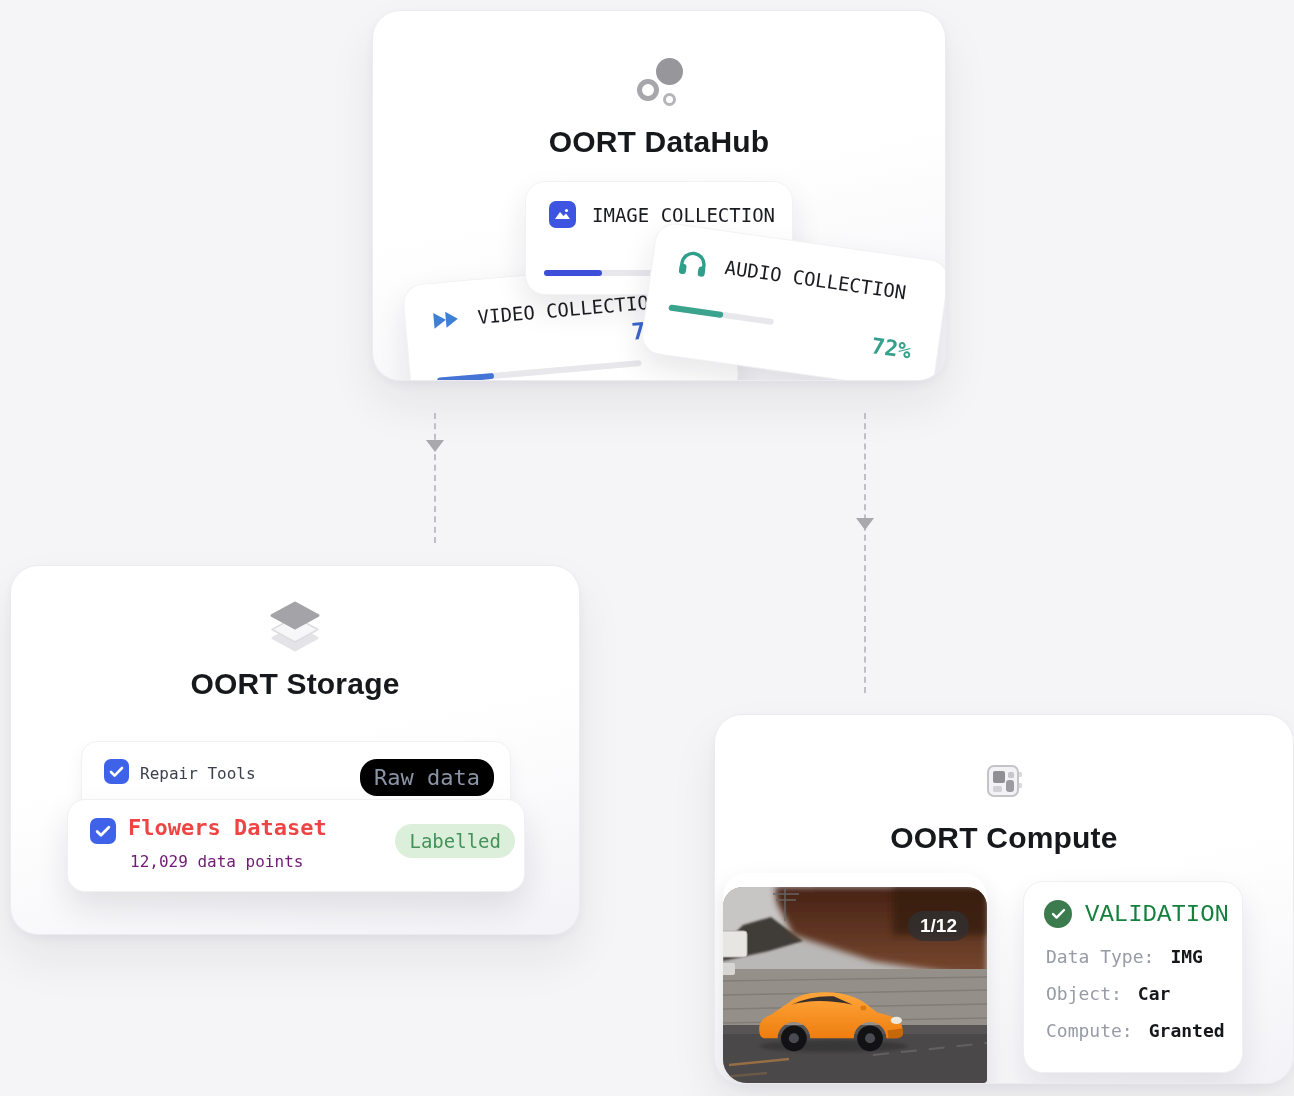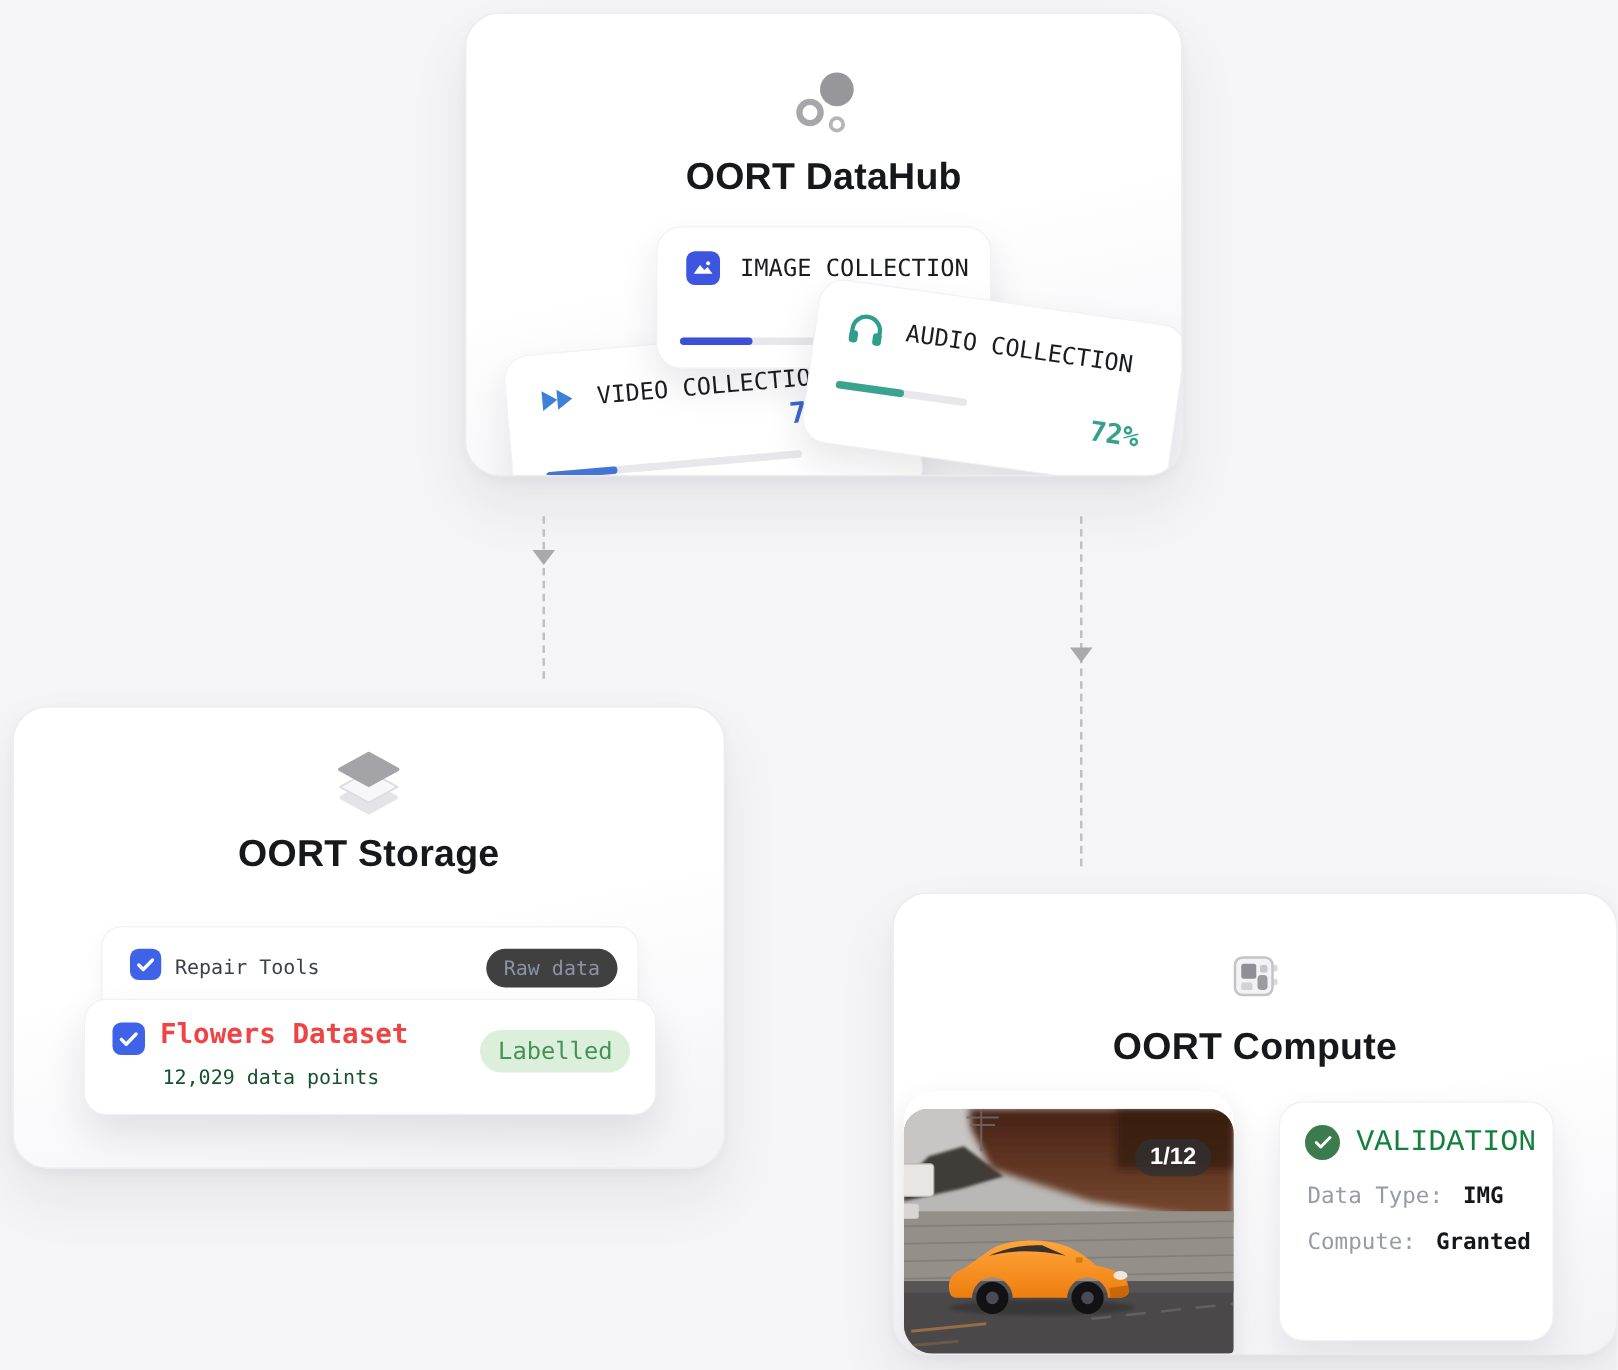--- a/index.html
+++ b/index.html
@@ -69,25 +69,25 @@
   .srow-2{left:56px;top:233px;width:456px;height:91px;border-radius:18px;
     box-shadow:0 16px 32px rgba(25,25,50,.11);z-index:2;}
   .checkbox{position:absolute;border-radius:7px;background:#3f63e8;
     display:flex;align-items:center;justify-content:center;cursor:pointer;}
   .srow-1 .checkbox{left:22px;top:17px;width:25px;height:25px;}
   .srow-2 .checkbox{left:22px;top:18px;width:26px;height:26px;}
   .srow-label{position:absolute;font-family:"DejaVu Sans Mono",monospace;white-space:nowrap;}
   .srow-1 .srow-label{left:58px;top:22px;font-size:16px;color:#3b404c;}
   .srow-2 .srow-label{left:60px;top:15px;font-size:22px;font-weight:bold;color:#ef4444;}
   .srow-sub{position:absolute;left:62px;top:52px;font-family:"DejaVu Sans Mono",monospace;
-    font-size:16px;color:#14532d;white-space:nowrap;}
+    font-size:16px;color:#701a75;white-space:nowrap;}
   .badge{position:absolute;font-family:"DejaVu Sans Mono",monospace;border-radius:17px;
     padding:6px 14px;white-space:nowrap;}
-  .badge-raw{right:16px;top:17px;font-size:16px;background:#404040;color:#8b94a7;}
-  .badge-labelled{right:20px;top:24px;font-size:19px;background:#dcefdb;color:#44915a;}
+  .badge-raw{right:16px;top:17px;font-size:22px;background:#000000;color:#8b94a7;}
+  .badge-labelled{right:9px;top:24px;font-size:19px;background:#dcefdb;color:#44915a;}
 
   
   .photo-wrap{position:absolute;left:8px;top:158px;width:264px;height:210px;background:#ffffff;
     border-radius:24px 24px 4px 26px;box-shadow:0 12px 26px rgba(25,25,50,.12);}
   .photo{position:absolute;left:0;top:14px;right:0;bottom:0;
     border-radius:20px 20px 4px 24px;overflow:hidden;}
   .photo svg{display:block;}
   .photo-badge{position:absolute;right:18px;top:38px;background:rgba(47,47,50,.78);color:#ffffff;
     font-size:19px;font-weight:bold;padding:4px 12px;border-radius:15px;z-index:3;}
   .validation{position:absolute;left:308px;top:166px;width:218px;height:190px;border-radius:20px;
@@ -279,19 +279,22 @@
               <path d="M2,6 L5.6,9.6 L13,2" fill="none" stroke="#ffffff" stroke-width="2.4" stroke-linecap="round" stroke-linejoin="round"></path>
             </svg>
         </span>
         <span class="v-title">VALIDATION</span>
       </div>
       <div class="v-rows">
         <div class="v-row">
           <span class="v-label">Data Type:</span><span class="v-value">IMG</span>
         </div>
         <div class="v-row">
+          <span class="v-label">Object:</span><span class="v-value">Car</span>
+        </div>
+        <div class="v-row">
           <span class="v-label">Compute:</span><span class="v-value">Granted</span>
         </div>
       </div>
     </div>
   </section>
 
 </div>
 
 </body></html>

